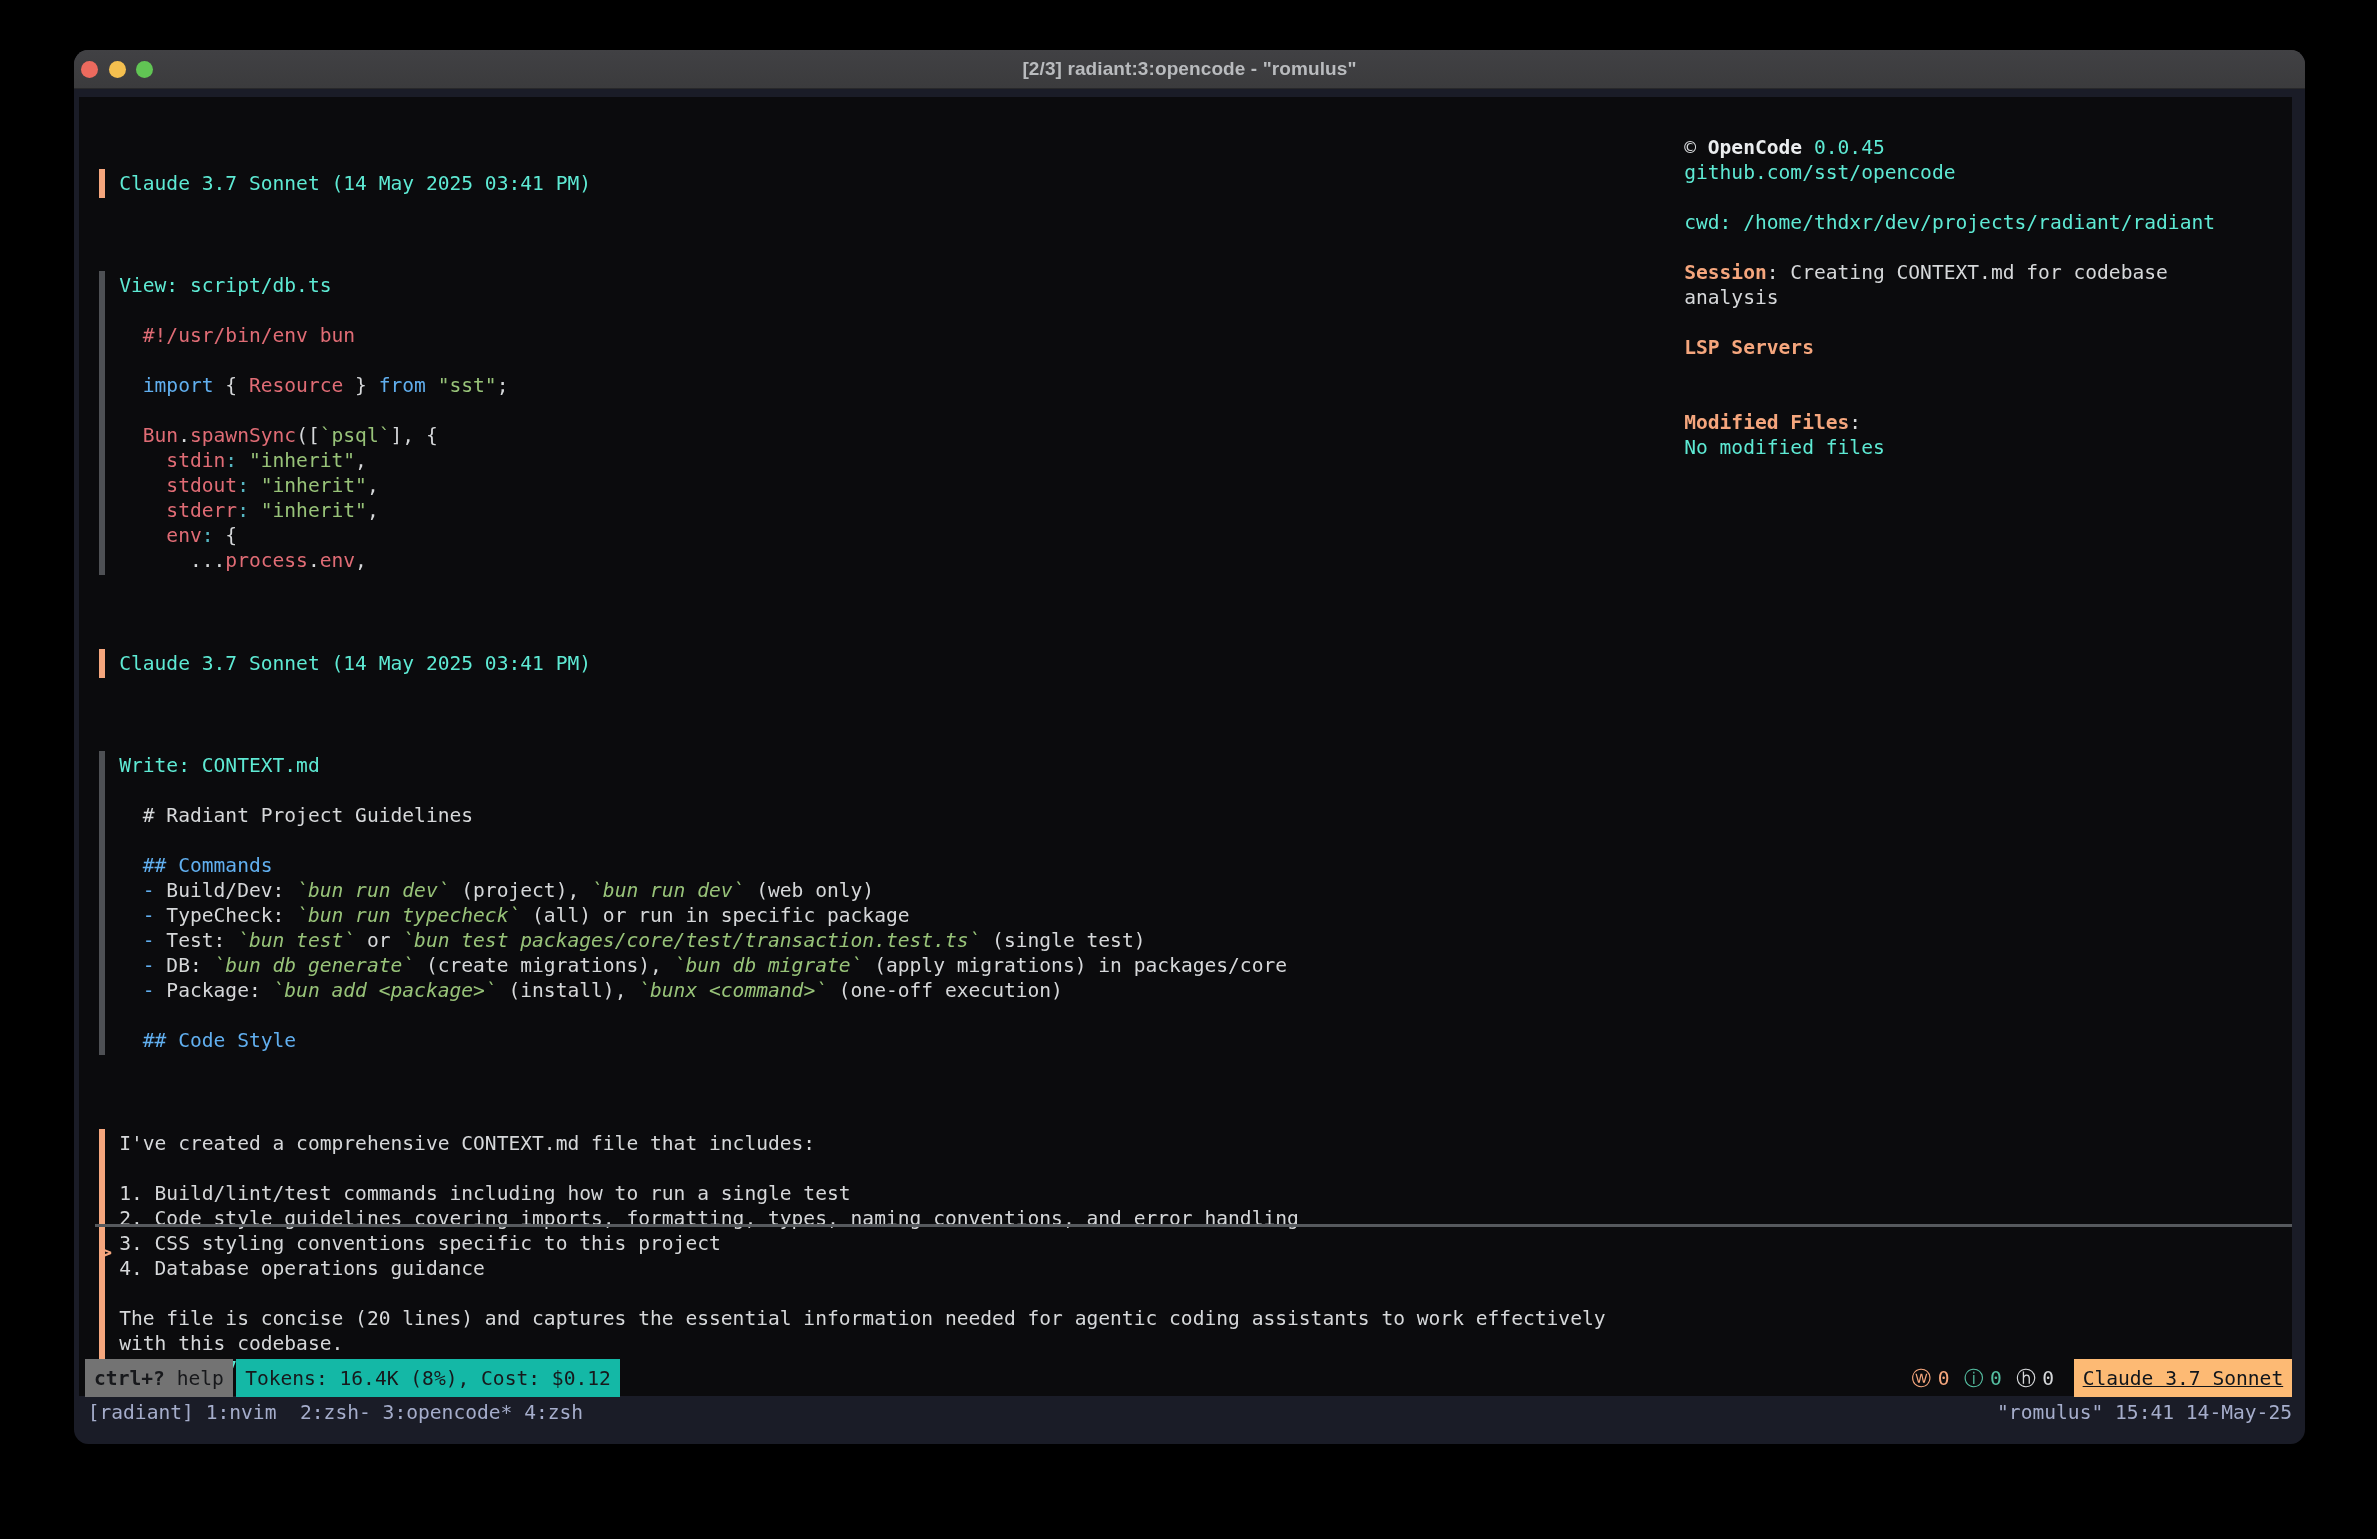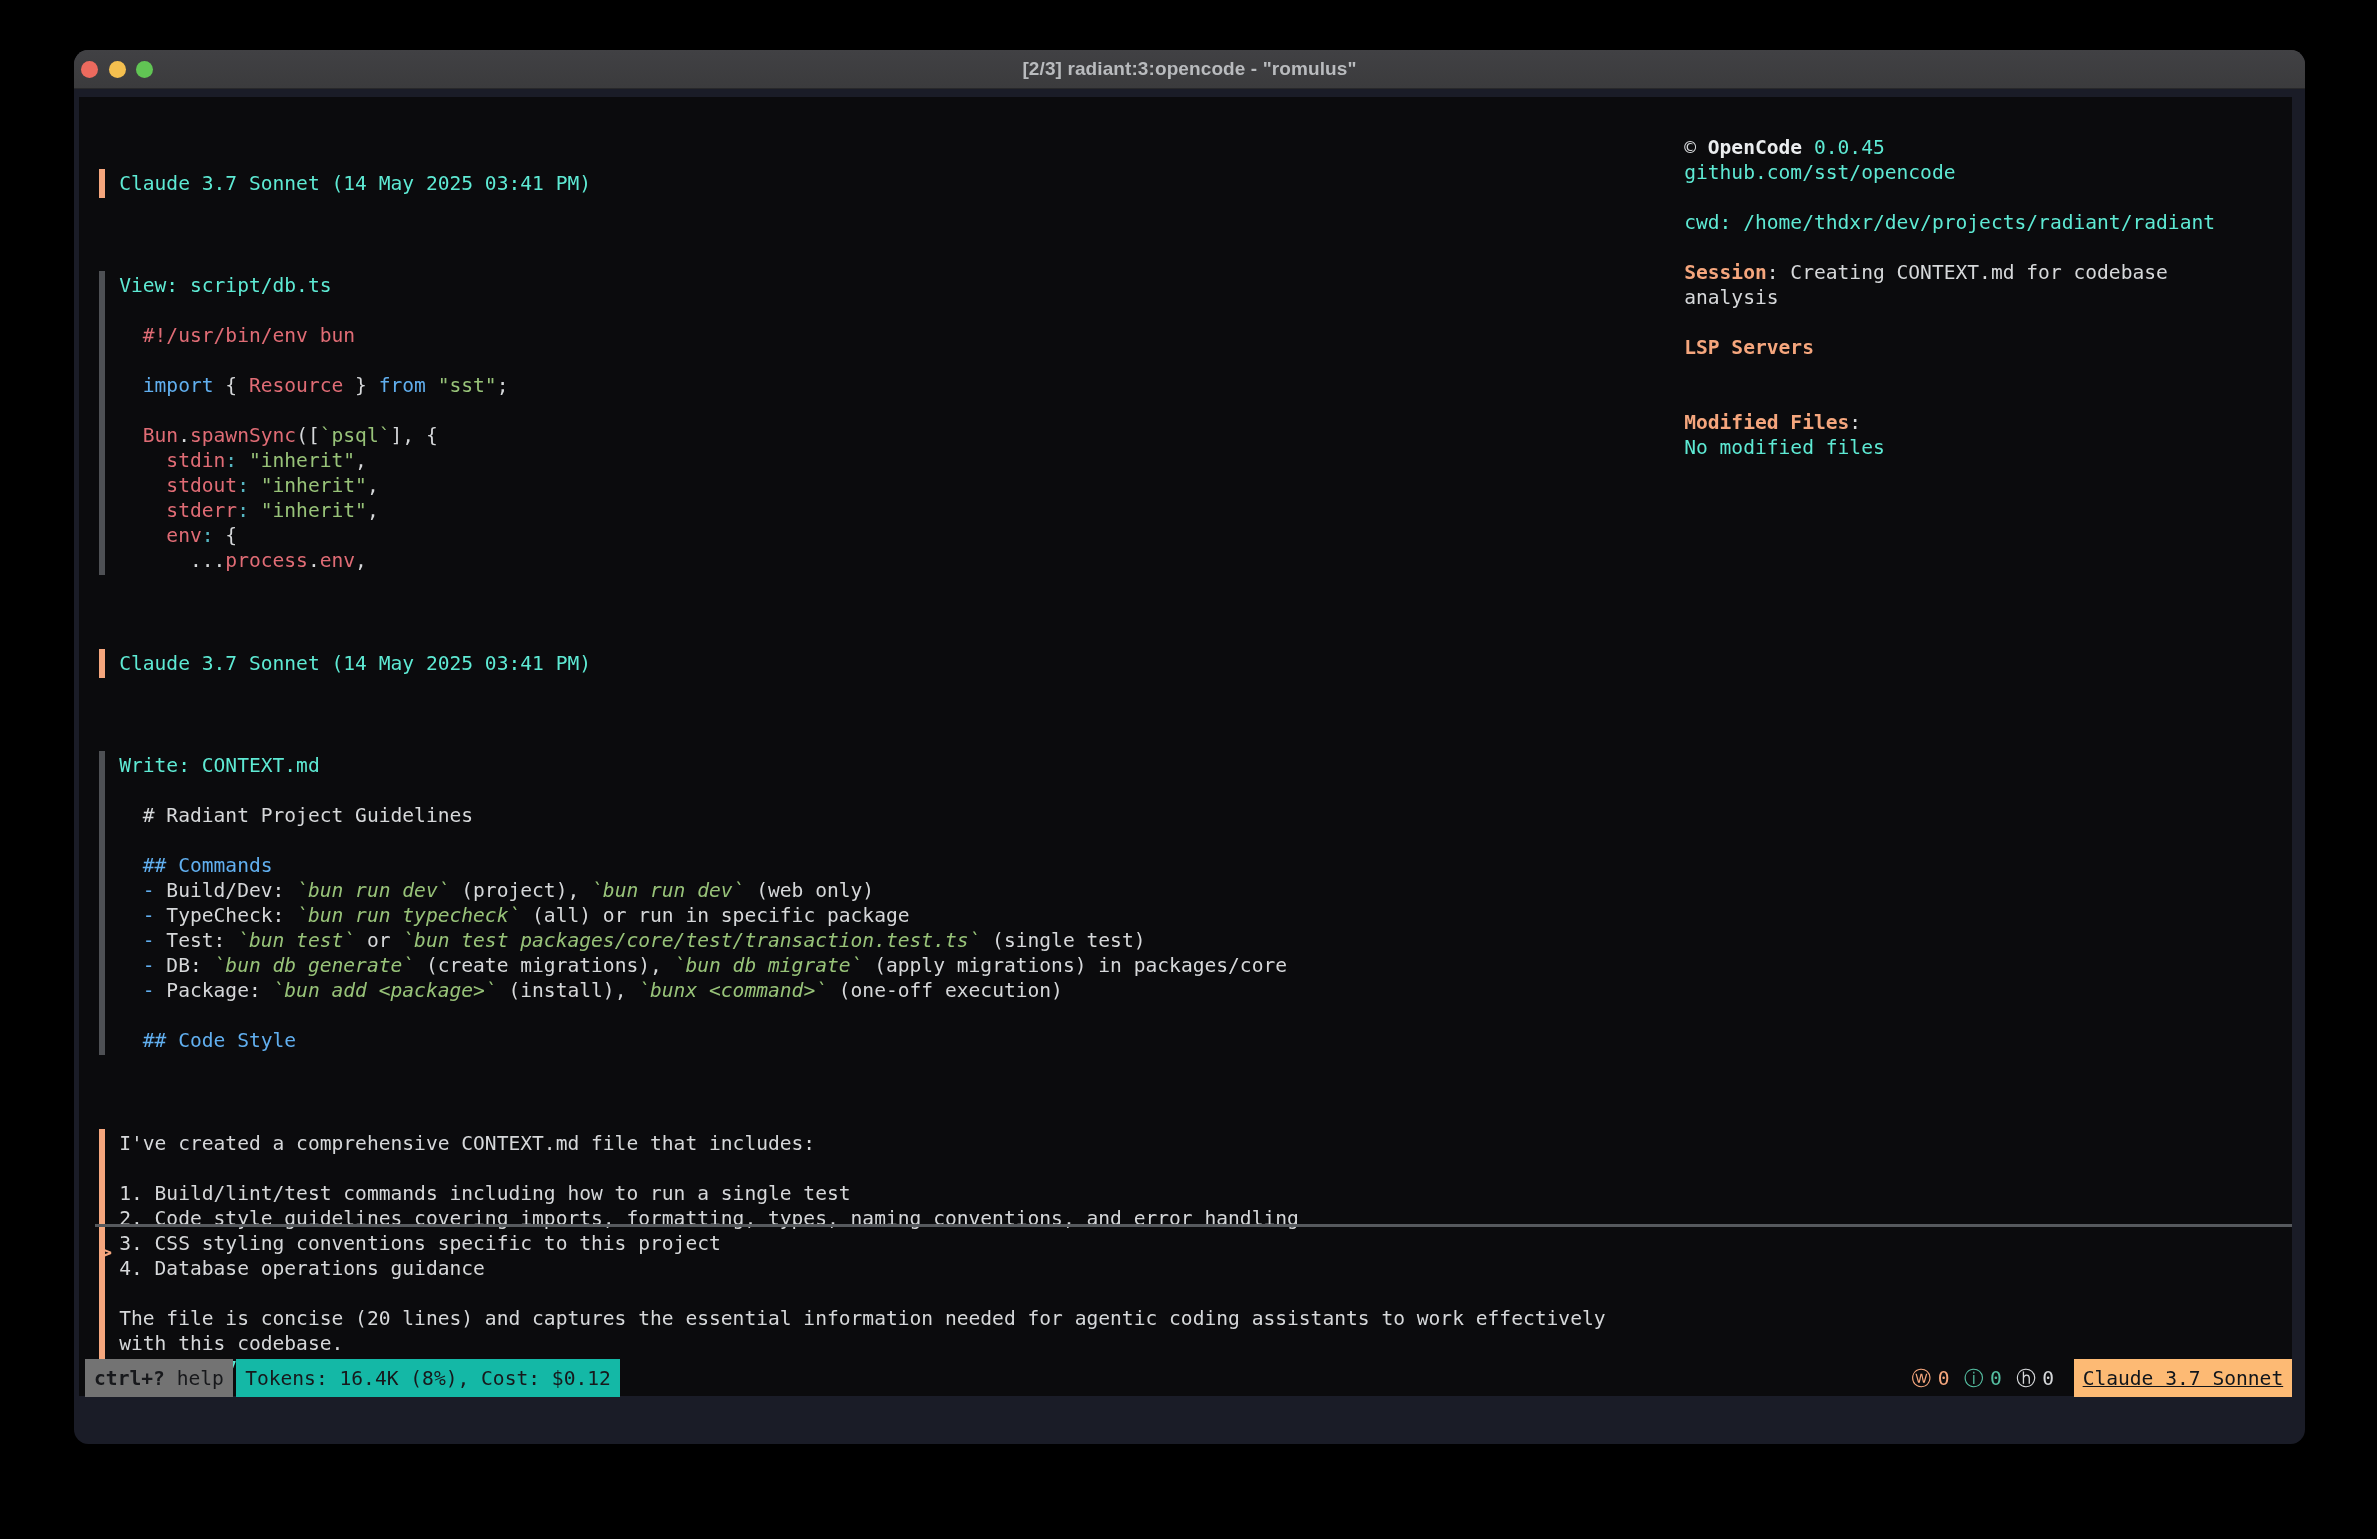--- a/index.html
+++ b/index.html
@@ -102,16 +102,20 @@
             </div>
             <div class="diag s-w">
               <span>ⓗ</span><span>0</span>
             </div>
           </div>
           <div class="chip model">Claude 3.7 Sonnet</div>
         </div>
       </div>
     </div>
 
+    <div class="tmux-line term">
+      <span><span>[radiant] </span><span>1:nvim </span><span> 2:zsh-</span><span> 3:opencode*</span><span> 4:zsh</span></span>
+      <span>"romulus" 15:41 14-May-25</span>
+    </div>
 
   </div>
 </div>
 
 
 </body></html>

